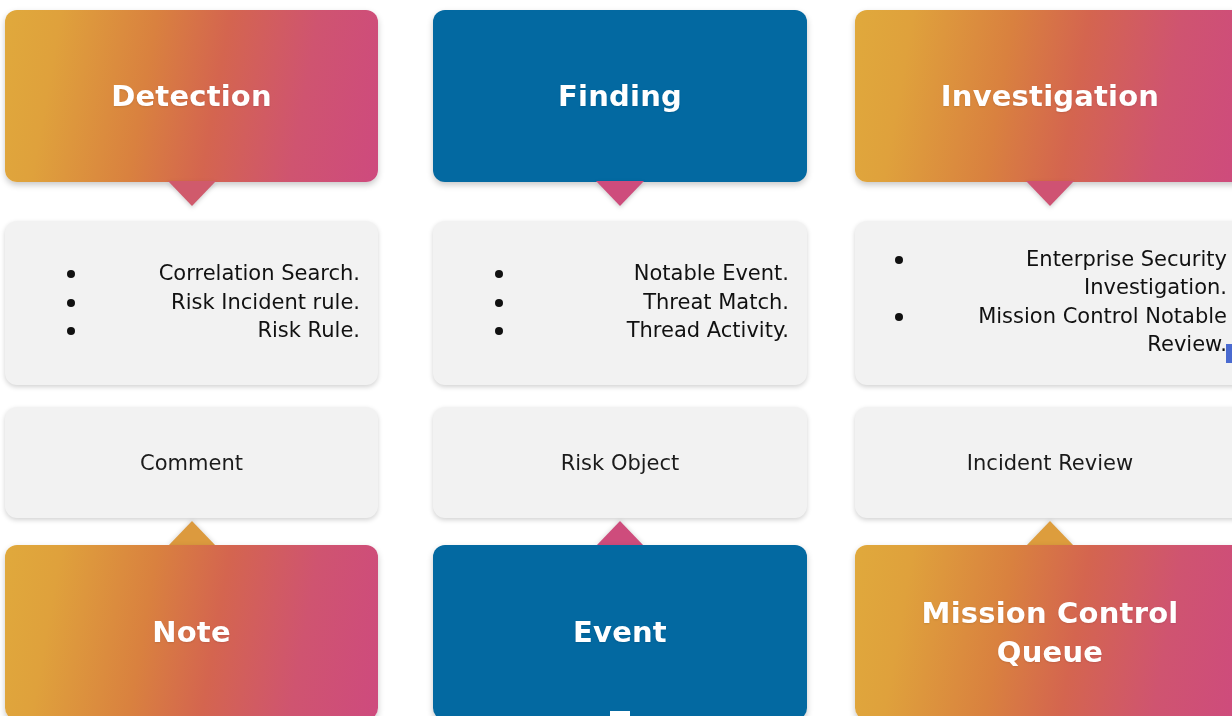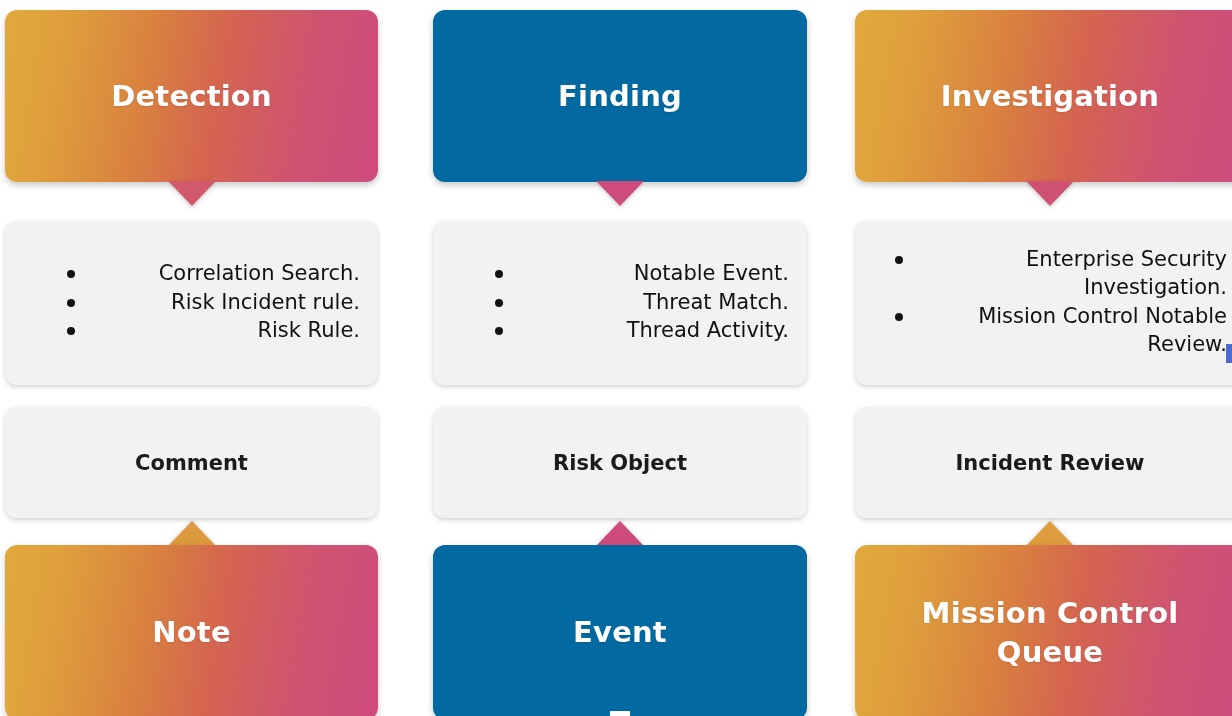--- a/index.html
+++ b/index.html
@@ -137,21 +137,21 @@
     width: 8px;
     height: 8px;
     border-radius: 50%;
     background: #111111;
   }
   .col-2 .bullet-list { padding-left: 34px; }
 
   
   .mid-label {
     font-size: 21px;
-    font-weight: 700;
+    font-weight: 400;
     color: #1b1b1b;
   }
 
   
   .edge-marker {
     position: absolute;
     right: 0;
     top: 344px;
     width: 6px;
     height: 19px;

